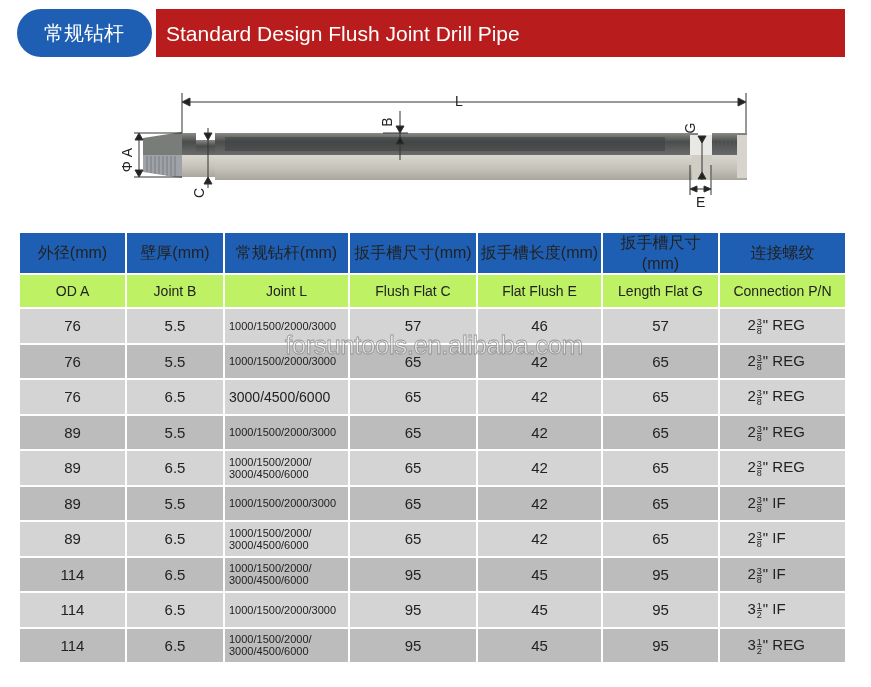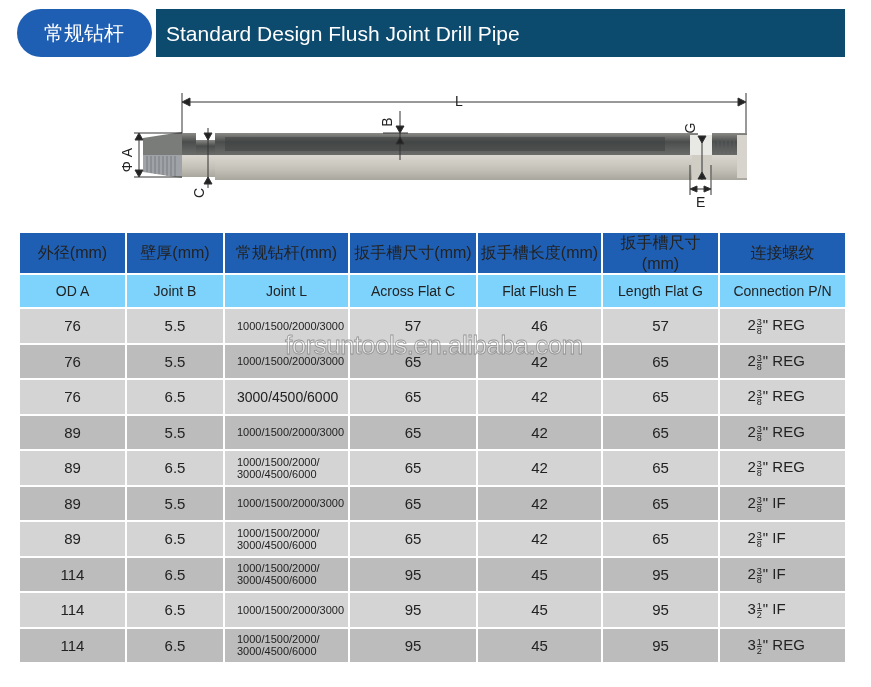--- a/index.html
+++ b/index.html
@@ -1,33 +1,33 @@
 <!DOCTYPE html>
 <html><head>
 <meta charset="utf-8">
 <style>
   html, body { margin:0; padding:0; background:#ffffff; }
   body { width:871px; height:687px; position:relative; overflow:hidden; font-family:"Liberation Sans", "DejaVu Sans", sans-serif; }
 
   .titlebar { position:absolute; left:17px; top:9px; width:828px; height:48px; display:flex; }
   .title-cn { width:135px; height:48px; background:#1f5fb3; color:#fff; font-family:"DejaVu Sans", sans-serif; font-size:20px; line-height:48px; padding-left:27px; box-sizing:border-box;border-radius:24px; }
   .title-gap { width:4px; height:48px; background:#fff; }
-  .title-en { flex:1; height:48px; background:#0c4a6e; color:#fff; font-size:21px; line-height:50px; padding-left:10px; box-sizing:border-box; }
+  .title-en { flex:1; height:48px; background:#b91c1c; color:#fff; font-size:21px; line-height:50px; padding-left:10px; box-sizing:border-box; }
 
   .diagram { position:absolute; left:0; top:80px; width:871px; height:140px; }
 
   table.spec { position:absolute; left:18px; top:231px; border-collapse:collapse; table-layout:fixed; }
   table.spec td { border:2px solid #ffffff; text-align:center; padding:0; color:#222; box-sizing:border-box; }
   .hdr-cn td { background:#1f5fb3; color:#fff; height:37px; font-family:"DejaVu Sans", sans-serif; font-size:16px; }
   .hdr-cn .unit { font-size:16px; font-family:"Liberation Sans", sans-serif; }
-  .hdr-en td { background:#7dd3fc; color:#fff; height:34px; font-size:14px; }
+  .hdr-en td { background:#bef264; color:#fff; height:34px; font-size:14px; }
   .row td { height:35.5px; font-size:15px; }
   .row.light td { background:#d4d4d4; }
   .row.dark td { background:#bcbcbc; }
-  .row td.len { font-size:11px; text-align:left; padding-left:12px; line-height:12px; }
+  .row td.len { font-size:11px; text-align:left; padding-left:4px; line-height:12px; }
   .row td.len.big { font-size:14px; }
   .frac { display:inline-flex; flex-direction:column; font-size:9px; line-height:8px; vertical-align:middle; margin:0 1px; text-align:center; }
   .frac .num { border-bottom:1px solid #333; }
   .conn { display:inline-block; text-align:left; width:70px; }
   .watermark { position:absolute; left:285px; top:330px; font-size:26px; color:rgba(255,255,255,0.55); -webkit-text-stroke:0.8px rgba(120,120,120,0.7); letter-spacing:-0.5px; pointer-events:none; }
 </style>
 </head>
 <body>
 
 <div class="titlebar">
@@ -145,21 +145,21 @@
     <td><span>常规钻杆</span><span class="unit">(mm)</span></td>
     <td><span>扳手槽尺寸</span><span class="unit">(mm)</span></td>
     <td><span>扳手槽长度</span><span class="unit">(mm)</span></td>
     <td><span>扳手槽尺寸</span><span class="unit">(mm)</span></td>
     <td><span>连接螺纹</span></td>
   </tr>
   <tr class="hdr-en">
     <td>OD  A</td>
     <td>Joint  B</td>
     <td>Joint  L</td>
-    <td>Across Flat  C</td>
+    <td>Flush Flat  C</td>
     <td>Flat Flush E</td>
     <td>Length Flat  G</td>
     <td>Connection P/N</td>
   </tr>
   </tbody>
     <tbody id="rows">
       <tr class="row light">
         <td>76</td>
         <td>5.5</td>
         <td class="len">

